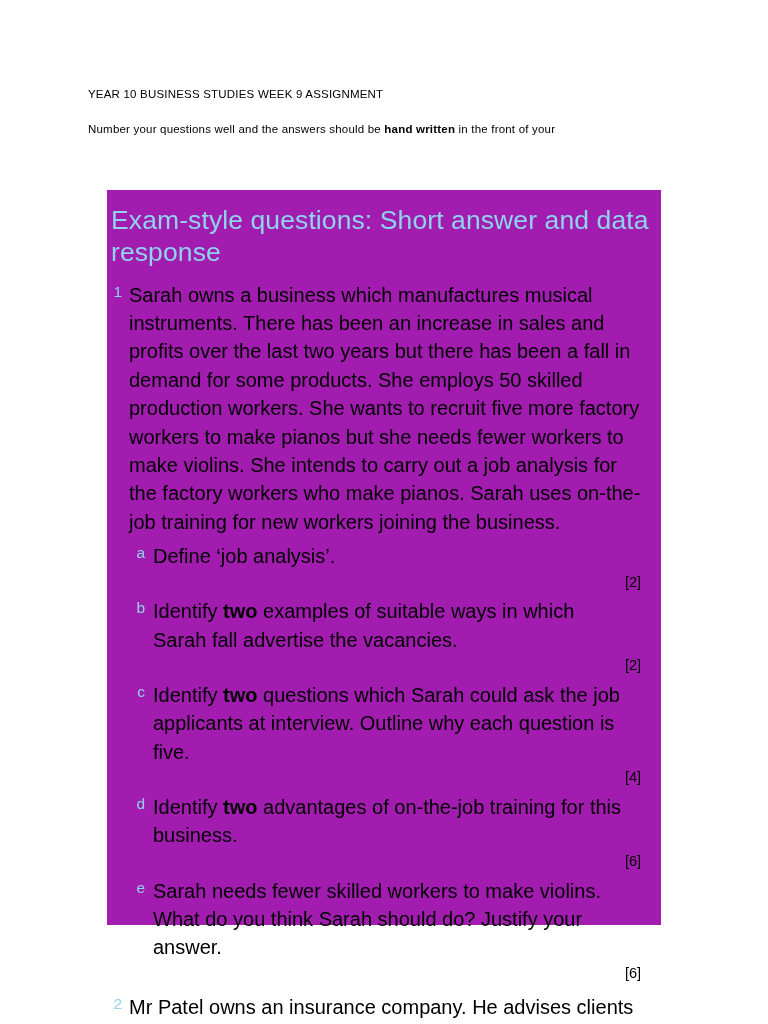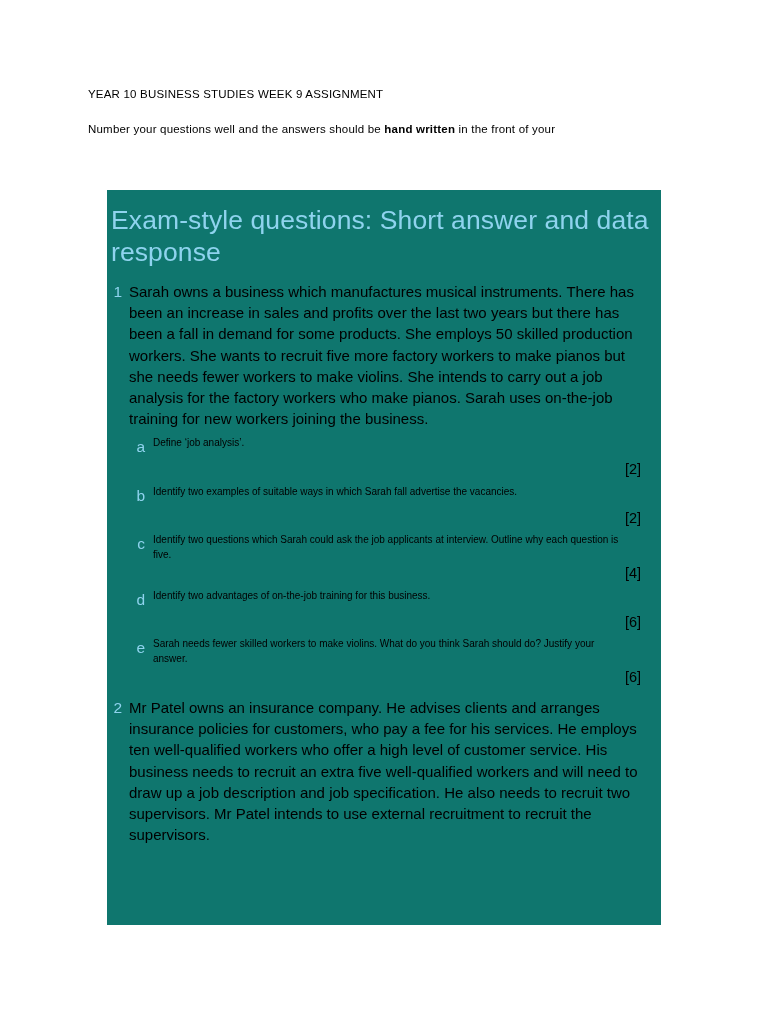--- a/index.html
+++ b/index.html
@@ -42,21 +42,21 @@
   }
   .uppercase {
     text-transform: uppercase;
   }
   .yellow-panel {
     position: absolute;
     left: 107px;
     top: 190px;
     width: 554px;
     height: 735px;
-    background: #0f766e;
+    background: #a21caf;
   }
   .panel-inner {
     position: relative;
     padding: 14px 8px 0 0;
   }
   .doc-title {
     color: #8fd3ee;
     font-size: 26.5px;
     line-height: 1.22;
     font-weight: normal;
@@ -76,21 +76,21 @@
     color: #8fd3ee;
     font-size: 15.5px;
     width: 22px;
     flex: 0 0 22px;
     text-align: right;
     padding-right: 7px;
     line-height: 1.42;
     box-sizing: border-box;
   }
   .q-text {
-    font-size: 15px;
+    font-size: 20px;
     line-height: 1.42;
     flex: 1 1 auto;
     color: #000;
     padding-right: 4px;
   }
   .sub-list {
     margin: 0;
     padding: 0;
   }
   .sub-row {
@@ -103,26 +103,26 @@
     font-size: 15.5px;
     width: 46px;
     flex: 0 0 46px;
     text-align: right;
     padding-right: 8px;
     line-height: 1.42;
     box-sizing: border-box;
     font-weight: normal;
   }
   .sub-text {
-    font-size: 10px;
+    font-size: 20px;
     line-height: 1.42;
     flex: 1 1 auto;
     padding-right: 30px;
   }
-  .sub-text b { font-weight: normal; }
+  .sub-text b { font-weight: bold; }
   .marks {
     text-align: right;
     font-size: 14.5px;
     line-height: 1.3;
     padding-right: 12px;
     margin-top: 2px;
   }
   .spacer-sm { height: 8px; }
 </style>
 </head>

